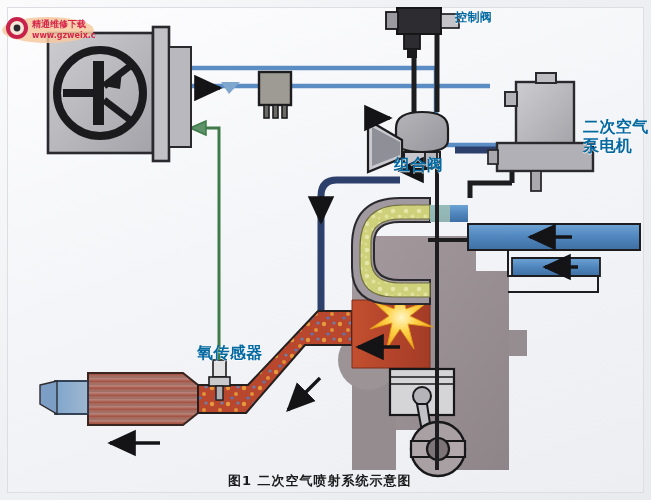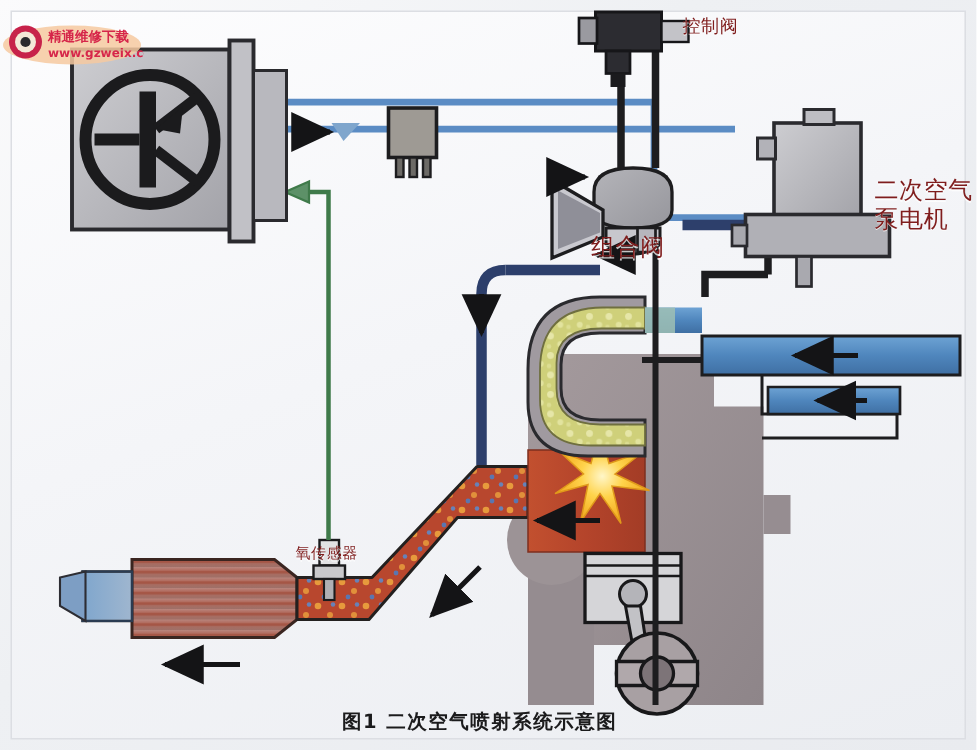--- a/index.html
+++ b/index.html
@@ -4,21 +4,21 @@
 <style>
   html,body{margin:0;padding:0;background:#ffffff;}
   body{font-family:"DejaVu Sans","Liberation Sans",sans-serif;}
   #root{position:relative;width:651px;height:500px;overflow:hidden;background:#f2f3f5;}
   #frame{position:absolute;left:0;top:0;width:651px;height:500px;
          background:linear-gradient(135deg,#fbfbfc 0%,#eef0f3 40%,#e9ebef 100%);}
   #inner{position:absolute;left:7px;top:7px;width:637px;height:486px;
          background:linear-gradient(160deg,#fdfdfe 0%,#f4f5f8 45%,#eceef2 100%);
          border:1px solid #dcdee3;box-sizing:border-box;}
   svg{position:absolute;left:0;top:0;display:block;}
-  .lbl{position:absolute;color:#7f1d1d;font-weight:400;line-height:1.18;
+  .lbl{position:absolute;color:#0369a1;font-weight:700;line-height:1.18;
        letter-spacing:.4px;white-space:pre;text-shadow:0 1px 0 rgba(255,255,255,.75);}
   .cap{position:absolute;color:#1b1b1c;font-weight:700;letter-spacing:1px;white-space:pre;}
   #wm{position:absolute;right:4px;bottom:2px;width:96px;height:44px;}
 </style>
 </head>
 <body>
 
 <div id="root">
   <div id="frame"></div>
   <div id="inner"></div>
@@ -250,21 +250,21 @@
       <line x1="320" y1="378" x2="288" y2="410" marker-end="url(#mk)"></line>
       <line x1="160" y1="443" x2="110" y2="443" marker-end="url(#mk)"></line>
       <line x1="282" y1="328" x2="295" y2="345" marker-end="url(#mk)" stroke-width="0" opacity="0"></line>
     </g>
   </svg>
 
   <div class="lbl" style="left:455px;top:10px;font-size:12px;">控制阀</div>
   <div class="lbl" style="left:394px;top:156px;font-size:16px;">组合阀</div>
   <div class="lbl" style="left:583px;top:118px;font-size:16px;">二次空气
 泵电机</div>
-  <div class="lbl" style="left:197px;top:344px;font-size:10px;margin-top:20px;">氧传感器</div>
+  <div class="lbl" style="left:197px;top:344px;font-size:16px;">氧传感器</div>
 
   <div class="cap" style="left:228px;top:472px;font-size:13px;">图1 二次空气喷射系统示意图</div>
 
   <svg id="wm" width="96" height="44" viewBox="0 0 96 44">
     <ellipse cx="48" cy="30" rx="46" ry="13" fill="#f6c9a0" opacity=".85"></ellipse>
     <circle cx="17" cy="28" r="11" fill="#c7224a"></circle>
     <circle cx="17" cy="28" r="7" fill="#f4e8d8"></circle>
     <circle cx="17" cy="28" r="3.4" fill="#2a2a2e"></circle>
     <text x="32" y="27" font-family="DejaVu Sans, sans-serif" font-size="9" font-weight="700" fill="#d6264a">精通维修下载</text>
     <text x="32" y="38" font-family="DejaVu Sans, sans-serif" font-size="8" font-weight="700" fill="#d6264a">www.gzweix.com</text>

